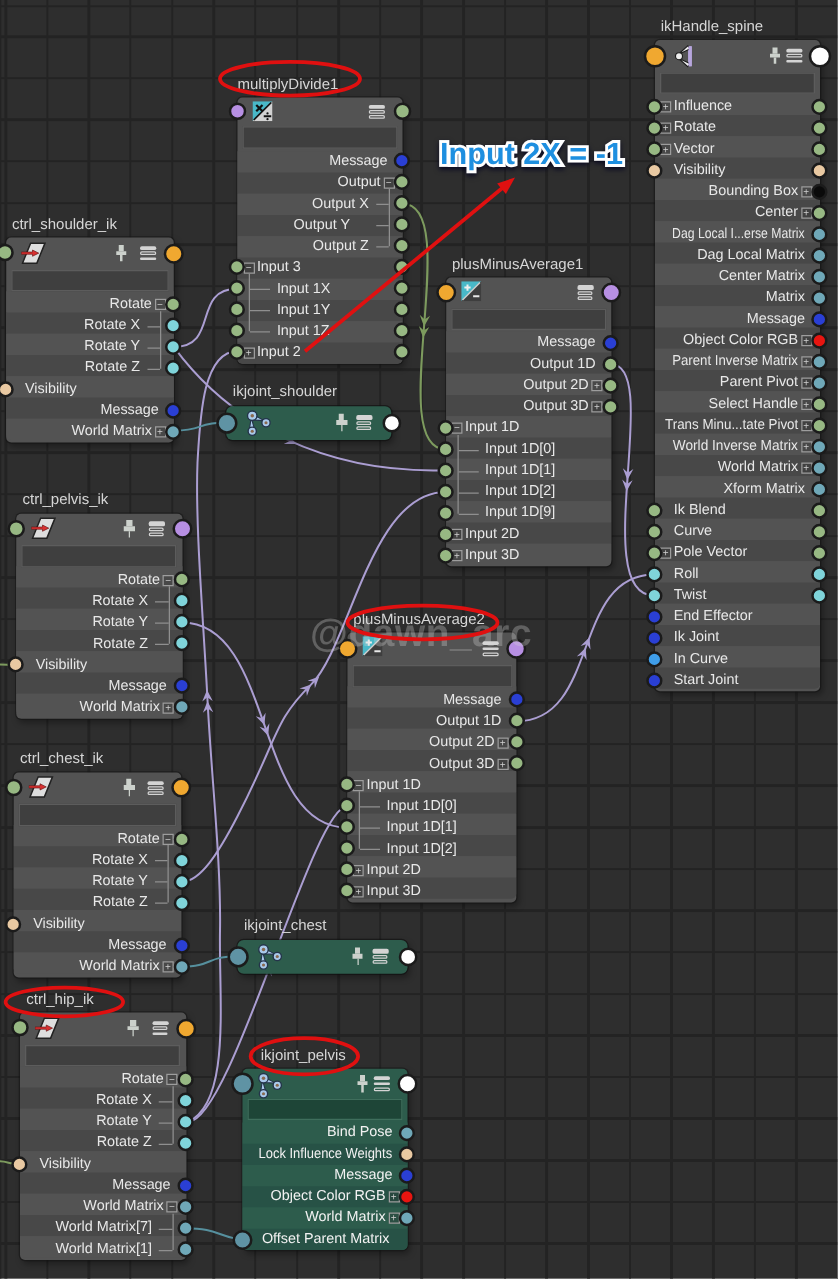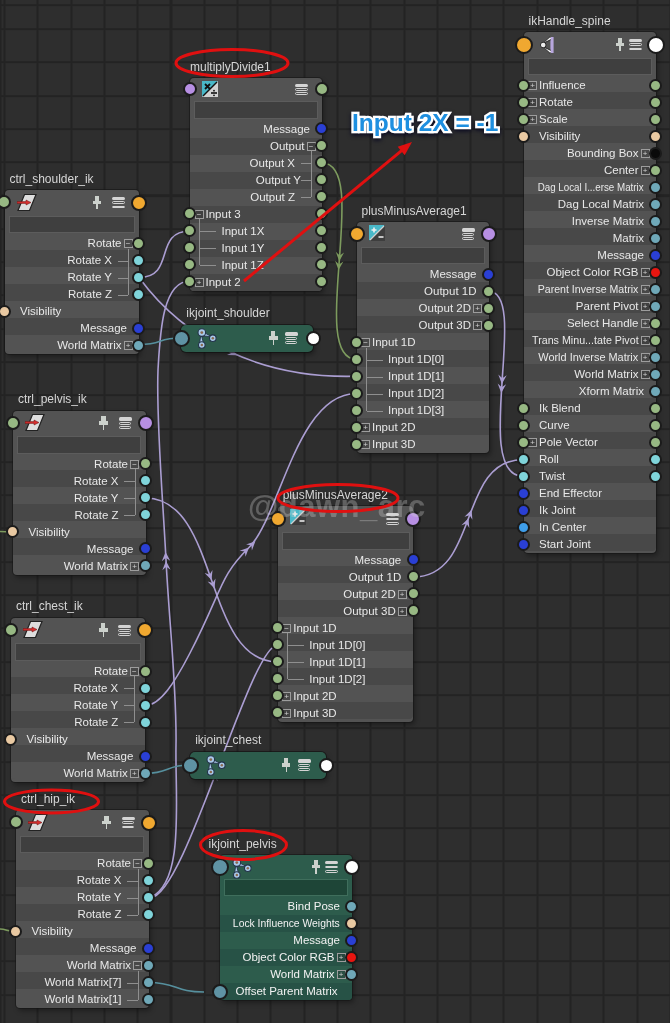--- a/index.html
+++ b/index.html
@@ -43,21 +43,21 @@
       <div style="position:absolute;left:0;top:127.5px;width:100%;height:17.0px;background:#484848;"></div>
       <div style="position:absolute;left:0;top:144.5px;width:100%;height:17.0px;background:#535353;"></div>
       <div style="position:absolute;left:0;top:161.5px;width:100%;height:17.0px;background:#484848;"></div>
       <div style="position:absolute;left:0;top:178.5px;width:100%;height:17.0px;background:#535353;"></div>
       <div style="position:absolute;left:0;top:195.5px;width:100%;height:17.0px;background:#484848;border-radius:0 0 4px 4px;"></div>
       <div style="position:absolute;left:4px;top:23.0px;width:124px;height:17.5px;background:#3f3f3f;border:1px solid #5c5c5c;box-sizing:border-box;"></div>
       <div style="position:absolute;right:12.0px;top:44.5px;font:11.5px 'Liberation Sans',sans-serif;color:#e8e8e8;white-space:nowrap;">Message</div>
       <div style="position:absolute;right:17.5px;top:61.5px;font:11.5px 'Liberation Sans',sans-serif;color:#e8e8e8;white-space:nowrap;">Output</div>
       <div style="position:absolute;left:116.5px;top:63.5px;width:7px;height:7px;border:1px solid #9d9d9d;background:rgba(40,40,40,.25);color:#d0d0d0;font:8px 'Liberation Sans',sans-serif;line-height:7px;text-align:center;">−</div>
       <div style="position:absolute;right:27.0px;top:78.5px;font:11.5px 'Liberation Sans',sans-serif;color:#e8e8e8;white-space:nowrap;">Output X</div>
-      <div style="position:absolute;right:21px;top:95.5px;font:11.5px 'Liberation Sans',sans-serif;color:#e8e8e8;white-space:nowrap;margin-left:32px;">Output Y</div>
+      <div style="position:absolute;right:42px;top:95.5px;font:11.5px 'Liberation Sans',sans-serif;color:#e8e8e8;white-space:nowrap;margin-left:32px;">Output Y</div>
       <div style="position:absolute;right:27.0px;top:112.5px;font:11.5px 'Liberation Sans',sans-serif;color:#e8e8e8;white-space:nowrap;">Output Z</div>
       <div style="position:absolute;left:15.5px;top:129.5px;font:11.5px 'Liberation Sans',sans-serif;color:#e8e8e8;white-space:nowrap;">Input 3</div>
       <div style="position:absolute;left:4.5px;top:131.5px;width:7px;height:7px;border:1px solid #9d9d9d;background:rgba(40,40,40,.25);color:#d0d0d0;font:8px 'Liberation Sans',sans-serif;line-height:7px;text-align:center;">−</div>
       <div style="position:absolute;left:31.5px;top:146.5px;font:11.5px 'Liberation Sans',sans-serif;color:#e8e8e8;white-space:nowrap;">Input 1X</div>
       <div style="position:absolute;left:31.5px;top:163.5px;font:11.5px 'Liberation Sans',sans-serif;color:#e8e8e8;white-space:nowrap;">Input 1Y</div>
       <div style="position:absolute;left:31.5px;top:180.5px;font:11.5px 'Liberation Sans',sans-serif;color:#e8e8e8;white-space:nowrap;">Input 1Z</div>
       <div style="position:absolute;left:15.5px;top:197.5px;font:11.5px 'Liberation Sans',sans-serif;color:#e8e8e8;white-space:nowrap;">Input 2</div>
       <div style="position:absolute;left:4.5px;top:199.5px;width:7px;height:7px;border:1px solid #9d9d9d;background:rgba(40,40,40,.25);color:#d0d0d0;font:8px 'Liberation Sans',sans-serif;line-height:7px;text-align:center;">+</div>
       <div style="position:absolute;left:121.0px;top:73.0px;width:1px;height:46.0px;background:#8f8f8f;"></div>
       <div style="position:absolute;left:110.5px;top:85.0px;width:10.5px;height:1px;background:#8f8f8f;"></div>
@@ -306,30 +306,30 @@
       <div style="position:absolute;left:0;top:433.5px;width:100%;height:17.0px;background:#484848;"></div>
       <div style="position:absolute;left:0;top:450.5px;width:100%;height:17.0px;background:#535353;"></div>
       <div style="position:absolute;left:0;top:467.5px;width:100%;height:17.0px;background:#484848;"></div>
       <div style="position:absolute;left:0;top:484.5px;width:100%;height:17.0px;background:#535353;"></div>
       <div style="position:absolute;left:0;top:501.5px;width:100%;height:17.0px;background:#484848;border-radius:0 0 4px 4px;"></div>
       <div style="position:absolute;left:4px;top:25.5px;width:124px;height:17.5px;background:#3f3f3f;border:1px solid #5c5c5c;box-sizing:border-box;"></div>
       <div style="position:absolute;left:15.5px;top:47.0px;font:11.5px 'Liberation Sans',sans-serif;color:#e8e8e8;white-space:nowrap;">Influence</div>
       <div style="position:absolute;left:4.5px;top:49.0px;width:7px;height:7px;border:1px solid #9d9d9d;background:rgba(40,40,40,.25);color:#d0d0d0;font:8px 'Liberation Sans',sans-serif;line-height:7px;text-align:center;">+</div>
       <div style="position:absolute;left:15.5px;top:64.0px;font:11.5px 'Liberation Sans',sans-serif;color:#e8e8e8;white-space:nowrap;">Rotate</div>
       <div style="position:absolute;left:4.5px;top:66.0px;width:7px;height:7px;border:1px solid #9d9d9d;background:rgba(40,40,40,.25);color:#d0d0d0;font:8px 'Liberation Sans',sans-serif;line-height:7px;text-align:center;">+</div>
-      <div style="position:absolute;left:15.5px;top:81.0px;font:11.5px 'Liberation Sans',sans-serif;color:#e8e8e8;white-space:nowrap;">Scale</div>
+      <div style="position:absolute;left:15.5px;top:81.0px;font:11.5px 'Liberation Sans',sans-serif;color:#e8e8e8;white-space:nowrap;">Vector</div>
       <div style="position:absolute;left:4.5px;top:83.0px;width:7px;height:7px;border:1px solid #9d9d9d;background:rgba(40,40,40,.25);color:#d0d0d0;font:8px 'Liberation Sans',sans-serif;line-height:7px;text-align:center;">+</div>
       <div style="position:absolute;left:15.5px;top:98.0px;font:11.5px 'Liberation Sans',sans-serif;color:#e8e8e8;white-space:nowrap;">Visibility</div>
       <div style="position:absolute;right:17.5px;top:115.0px;font:11.5px 'Liberation Sans',sans-serif;color:#e8e8e8;white-space:nowrap;">Bounding Box</div>
       <div style="position:absolute;left:117.0px;top:117.0px;width:7px;height:7px;border:1px solid #9d9d9d;background:rgba(40,40,40,.25);color:#d0d0d0;font:8px 'Liberation Sans',sans-serif;line-height:7px;text-align:center;">+</div>
       <div style="position:absolute;right:17.5px;top:132.0px;font:11.5px 'Liberation Sans',sans-serif;color:#e8e8e8;white-space:nowrap;">Center</div>
       <div style="position:absolute;left:117.0px;top:134.0px;width:7px;height:7px;border:1px solid #9d9d9d;background:rgba(40,40,40,.25);color:#d0d0d0;font:8px 'Liberation Sans',sans-serif;line-height:7px;text-align:center;">+</div>
       <div style="position:absolute;right:12.0px;top:149.0px;font:11.5px 'Liberation Sans',sans-serif;color:#e8e8e8;white-space:nowrap;transform:scaleX(0.85);transform-origin:100% 50%;">Dag Local I...erse Matrix</div>
       <div style="position:absolute;right:12.0px;top:166.0px;font:11.5px 'Liberation Sans',sans-serif;color:#e8e8e8;white-space:nowrap;">Dag Local Matrix</div>
-      <div style="position:absolute;right:12.0px;top:183.0px;font:11.5px 'Liberation Sans',sans-serif;color:#e8e8e8;white-space:nowrap;">Inverse Matrix</div>
+      <div style="position:absolute;right:12.0px;top:183.0px;font:11.5px 'Liberation Sans',sans-serif;color:#e8e8e8;white-space:nowrap;">Center Matrix</div>
       <div style="position:absolute;right:12.0px;top:200.0px;font:11.5px 'Liberation Sans',sans-serif;color:#e8e8e8;white-space:nowrap;">Matrix</div>
       <div style="position:absolute;right:12.0px;top:217.0px;font:11.5px 'Liberation Sans',sans-serif;color:#e8e8e8;white-space:nowrap;">Message</div>
       <div style="position:absolute;right:17.5px;top:234.0px;font:11.5px 'Liberation Sans',sans-serif;color:#e8e8e8;white-space:nowrap;">Object Color RGB</div>
       <div style="position:absolute;left:117.0px;top:236.0px;width:7px;height:7px;border:1px solid #9d9d9d;background:rgba(40,40,40,.25);color:#d0d0d0;font:8px 'Liberation Sans',sans-serif;line-height:7px;text-align:center;">+</div>
       <div style="position:absolute;right:17.5px;top:251.0px;font:11.5px 'Liberation Sans',sans-serif;color:#e8e8e8;white-space:nowrap;transform:scaleX(0.92);transform-origin:100% 50%;">Parent Inverse Matrix</div>
       <div style="position:absolute;left:117.0px;top:253.0px;width:7px;height:7px;border:1px solid #9d9d9d;background:rgba(40,40,40,.25);color:#d0d0d0;font:8px 'Liberation Sans',sans-serif;line-height:7px;text-align:center;">+</div>
       <div style="position:absolute;right:17.5px;top:268.0px;font:11.5px 'Liberation Sans',sans-serif;color:#e8e8e8;white-space:nowrap;">Parent Pivot</div>
       <div style="position:absolute;left:117.0px;top:270.0px;width:7px;height:7px;border:1px solid #9d9d9d;background:rgba(40,40,40,.25);color:#d0d0d0;font:8px 'Liberation Sans',sans-serif;line-height:7px;text-align:center;">+</div>
       <div style="position:absolute;right:17.5px;top:285.0px;font:11.5px 'Liberation Sans',sans-serif;color:#e8e8e8;white-space:nowrap;">Select Handle</div>
       <div style="position:absolute;left:117.0px;top:287.0px;width:7px;height:7px;border:1px solid #9d9d9d;background:rgba(40,40,40,.25);color:#d0d0d0;font:8px 'Liberation Sans',sans-serif;line-height:7px;text-align:center;">+</div>
@@ -341,21 +341,21 @@
       <div style="position:absolute;left:117.0px;top:338.0px;width:7px;height:7px;border:1px solid #9d9d9d;background:rgba(40,40,40,.25);color:#d0d0d0;font:8px 'Liberation Sans',sans-serif;line-height:7px;text-align:center;">+</div>
       <div style="position:absolute;right:12.0px;top:353.0px;font:11.5px 'Liberation Sans',sans-serif;color:#e8e8e8;white-space:nowrap;">Xform Matrix</div>
       <div style="position:absolute;left:15.5px;top:370.0px;font:11.5px 'Liberation Sans',sans-serif;color:#e8e8e8;white-space:nowrap;">Ik Blend</div>
       <div style="position:absolute;left:15.5px;top:387.0px;font:11.5px 'Liberation Sans',sans-serif;color:#e8e8e8;white-space:nowrap;">Curve</div>
       <div style="position:absolute;left:15.5px;top:404.0px;font:11.5px 'Liberation Sans',sans-serif;color:#e8e8e8;white-space:nowrap;">Pole Vector</div>
       <div style="position:absolute;left:4.5px;top:406.0px;width:7px;height:7px;border:1px solid #9d9d9d;background:rgba(40,40,40,.25);color:#d0d0d0;font:8px 'Liberation Sans',sans-serif;line-height:7px;text-align:center;">+</div>
       <div style="position:absolute;left:15.5px;top:421.0px;font:11.5px 'Liberation Sans',sans-serif;color:#e8e8e8;white-space:nowrap;">Roll</div>
       <div style="position:absolute;left:15.5px;top:438.0px;font:11.5px 'Liberation Sans',sans-serif;color:#e8e8e8;white-space:nowrap;">Twist</div>
       <div style="position:absolute;left:15.5px;top:455.0px;font:11.5px 'Liberation Sans',sans-serif;color:#e8e8e8;white-space:nowrap;">End Effector</div>
       <div style="position:absolute;left:15.5px;top:472.0px;font:11.5px 'Liberation Sans',sans-serif;color:#e8e8e8;white-space:nowrap;">Ik Joint</div>
-      <div style="position:absolute;left:15.5px;top:489.0px;font:11.5px 'Liberation Sans',sans-serif;color:#e8e8e8;white-space:nowrap;">In Center</div>
+      <div style="position:absolute;left:15.5px;top:489.0px;font:11.5px 'Liberation Sans',sans-serif;color:#e8e8e8;white-space:nowrap;">In Curve</div>
       <div style="position:absolute;left:15.5px;top:506.0px;font:11.5px 'Liberation Sans',sans-serif;color:#e8e8e8;white-space:nowrap;">Start Joint</div>
       <svg style="position:absolute;left:16px;top:2.5px" width="17" height="20" viewBox="0 0 17 20">
         <line x1="12" y1="2" x2="12" y2="18" stroke="#b7a6dd" stroke-width="3"></line>
         <path d="M2.5,8.6 L10.2,1.6 L12.2,4 Z" fill="#ececec" stroke="#1e1e1e" stroke-width="0.9"></path>
         <path d="M2.5,11.4 L10.2,18.4 L12.2,16 Z" fill="#ececec" stroke="#1e1e1e" stroke-width="0.9"></path>
         <circle cx="3.2" cy="10" r="2.8" fill="#ececec" stroke="#1e1e1e" stroke-width="0.9"></circle>
         <line x1="12" y1="2" x2="12" y2="18" stroke="#b7a6dd" stroke-width="2.4"></line>
       </svg>
       <div style="position:absolute;left:94.3px;top:5.5px;width:4.4px;height:5px;background:#ccd1cc;"></div>
       <div style="position:absolute;left:92.2px;top:10.5px;width:8.6px;height:3.6px;background:#ccd1cc;"></div>
@@ -421,21 +421,21 @@
       <div style="position:absolute;right:12.0px;top:63.0px;font:11.5px 'Liberation Sans',sans-serif;color:#e8e8e8;white-space:nowrap;">Output 1D</div>
       <div style="position:absolute;right:17.5px;top:80.0px;font:11.5px 'Liberation Sans',sans-serif;color:#e8e8e8;white-space:nowrap;">Output 2D</div>
       <div style="position:absolute;left:116.5px;top:82.0px;width:7px;height:7px;border:1px solid #9d9d9d;background:rgba(40,40,40,.25);color:#d0d0d0;font:8px 'Liberation Sans',sans-serif;line-height:7px;text-align:center;">+</div>
       <div style="position:absolute;right:17.5px;top:97.0px;font:11.5px 'Liberation Sans',sans-serif;color:#e8e8e8;white-space:nowrap;">Output 3D</div>
       <div style="position:absolute;left:116.5px;top:99.0px;width:7px;height:7px;border:1px solid #9d9d9d;background:rgba(40,40,40,.25);color:#d0d0d0;font:8px 'Liberation Sans',sans-serif;line-height:7px;text-align:center;">+</div>
       <div style="position:absolute;left:15.5px;top:114.0px;font:11.5px 'Liberation Sans',sans-serif;color:#e8e8e8;white-space:nowrap;">Input 1D</div>
       <div style="position:absolute;left:4.5px;top:116.0px;width:7px;height:7px;border:1px solid #9d9d9d;background:rgba(40,40,40,.25);color:#d0d0d0;font:8px 'Liberation Sans',sans-serif;line-height:7px;text-align:center;">−</div>
       <div style="position:absolute;left:31.5px;top:131.0px;font:11.5px 'Liberation Sans',sans-serif;color:#e8e8e8;white-space:nowrap;">Input 1D[0]</div>
       <div style="position:absolute;left:31.5px;top:148.0px;font:11.5px 'Liberation Sans',sans-serif;color:#e8e8e8;white-space:nowrap;">Input 1D[1]</div>
       <div style="position:absolute;left:31.5px;top:165.0px;font:11.5px 'Liberation Sans',sans-serif;color:#e8e8e8;white-space:nowrap;">Input 1D[2]</div>
-      <div style="position:absolute;left:31.5px;top:182.0px;font:11.5px 'Liberation Sans',sans-serif;color:#e8e8e8;white-space:nowrap;">Input 1D[3]</div>
+      <div style="position:absolute;left:31.5px;top:182.0px;font:11.5px 'Liberation Sans',sans-serif;color:#e8e8e8;white-space:nowrap;">Input 1D[9]</div>
       <div style="position:absolute;left:15.5px;top:199.0px;font:11.5px 'Liberation Sans',sans-serif;color:#e8e8e8;white-space:nowrap;">Input 2D</div>
       <div style="position:absolute;left:4.5px;top:201.0px;width:7px;height:7px;border:1px solid #9d9d9d;background:rgba(40,40,40,.25);color:#d0d0d0;font:8px 'Liberation Sans',sans-serif;line-height:7px;text-align:center;">+</div>
       <div style="position:absolute;left:15.5px;top:216.0px;font:11.5px 'Liberation Sans',sans-serif;color:#e8e8e8;white-space:nowrap;">Input 3D</div>
       <div style="position:absolute;left:4.5px;top:218.0px;width:7px;height:7px;border:1px solid #9d9d9d;background:rgba(40,40,40,.25);color:#d0d0d0;font:8px 'Liberation Sans',sans-serif;line-height:7px;text-align:center;">+</div>
       <div style="position:absolute;left:9.0px;top:125.5px;width:1px;height:63.0px;background:#8f8f8f;"></div>
       <div style="position:absolute;left:10.0px;top:137.5px;width:16px;height:1px;background:#8f8f8f;"></div>
       <div style="position:absolute;left:10.0px;top:154.5px;width:16px;height:1px;background:#8f8f8f;"></div>
       <div style="position:absolute;left:10.0px;top:171.5px;width:16px;height:1px;background:#8f8f8f;"></div>
       <div style="position:absolute;left:10.0px;top:188.5px;width:16px;height:1px;background:#8f8f8f;"></div>
       <svg style="position:absolute;left:12px;top:2.5px" width="16" height="16" viewBox="0 0 16 16">
@@ -553,21 +553,21 @@
       <div style="position:absolute;left:93.8px;top:6.5px;width:4.4px;height:5px;background:#ccd1cc;"></div>
       <div style="position:absolute;left:91.7px;top:11.5px;width:8.6px;height:3.6px;background:#ccd1cc;"></div>
       <div style="position:absolute;left:95.4px;top:15.1px;width:1.2px;height:5.4px;background:#ccd1cc;"></div>
       <div style="position:absolute;left:107.5px;top:7.9px;width:13px;height:3.2px;border-radius:1.5px;background:#d4d4d4;"></div>
       <div style="position:absolute;left:107.5px;top:12.3px;width:10.6px;height:0.8000000000000003px;border-radius:1.5px;border:1.2px solid #d4d4d4;"></div>
       <div style="position:absolute;left:107.5px;top:16.7px;width:10.6px;height:0.8000000000000003px;border-radius:1.5px;border:1.2px solid #d4d4d4;"></div>
       <div style="position:absolute;left:-8.5px;top:5.0px;width:13px;height:13px;border-radius:50%;background:#5f93a4;border:2px solid #1b1b1b;"></div>
       <div style="position:absolute;left:129.0px;top:6.0px;width:11px;height:11px;border-radius:50%;background:#ffffff;border:2px solid #1b1b1b;"></div>
     </div>
     <div style="position:absolute;left:208.6px;top:836.9px;font:12px 'Liberation Sans',sans-serif;color:#d6d6d6;white-space:nowrap;">ikjoint_pelvis</div>
-    <div style="position:absolute;left:220px;top:855.4px;width:132.0px;height:145.0px;background:#2d5c4c;border-radius:4px;box-shadow:0 0 0 1px rgba(20,20,20,.55), 2px 3px 5px rgba(0,0,0,.35);">
+    <div style="position:absolute;left:194px;top:855.4px;width:132.0px;height:145.0px;background:#2d5c4c;border-radius:4px;box-shadow:0 0 0 1px rgba(20,20,20,.55), 2px 3px 5px rgba(0,0,0,.35);">
       <div style="position:absolute;left:0;top:42.5px;width:100%;height:17.0px;background:#2d5c4c;"></div>
       <div style="position:absolute;left:0;top:59.5px;width:100%;height:17.0px;background:#275246;"></div>
       <div style="position:absolute;left:0;top:76.5px;width:100%;height:17.0px;background:#2d5c4c;"></div>
       <div style="position:absolute;left:0;top:93.5px;width:100%;height:17.0px;background:#275246;"></div>
       <div style="position:absolute;left:0;top:110.5px;width:100%;height:17.0px;background:#2d5c4c;"></div>
       <div style="position:absolute;left:0;top:127.5px;width:100%;height:17.0px;background:#275246;border-radius:0 0 4px 4px;"></div>
       <div style="position:absolute;left:4px;top:23.5px;width:124px;height:17.5px;background:#1e4537;border:1px solid #3f6e5c;box-sizing:border-box;"></div>
       <div style="position:absolute;right:12.0px;top:45.0px;font:11.5px 'Liberation Sans',sans-serif;color:#f2f2f2;white-space:nowrap;">Bind Pose</div>
       <div style="position:absolute;right:12.0px;top:62.0px;font:11.5px 'Liberation Sans',sans-serif;color:#f2f2f2;white-space:nowrap;transform:scaleX(0.9);transform-origin:100% 50%;">Lock Influence Weights</div>
       <div style="position:absolute;right:12.0px;top:79.0px;font:11.5px 'Liberation Sans',sans-serif;color:#f2f2f2;white-space:nowrap;">Message</div>

